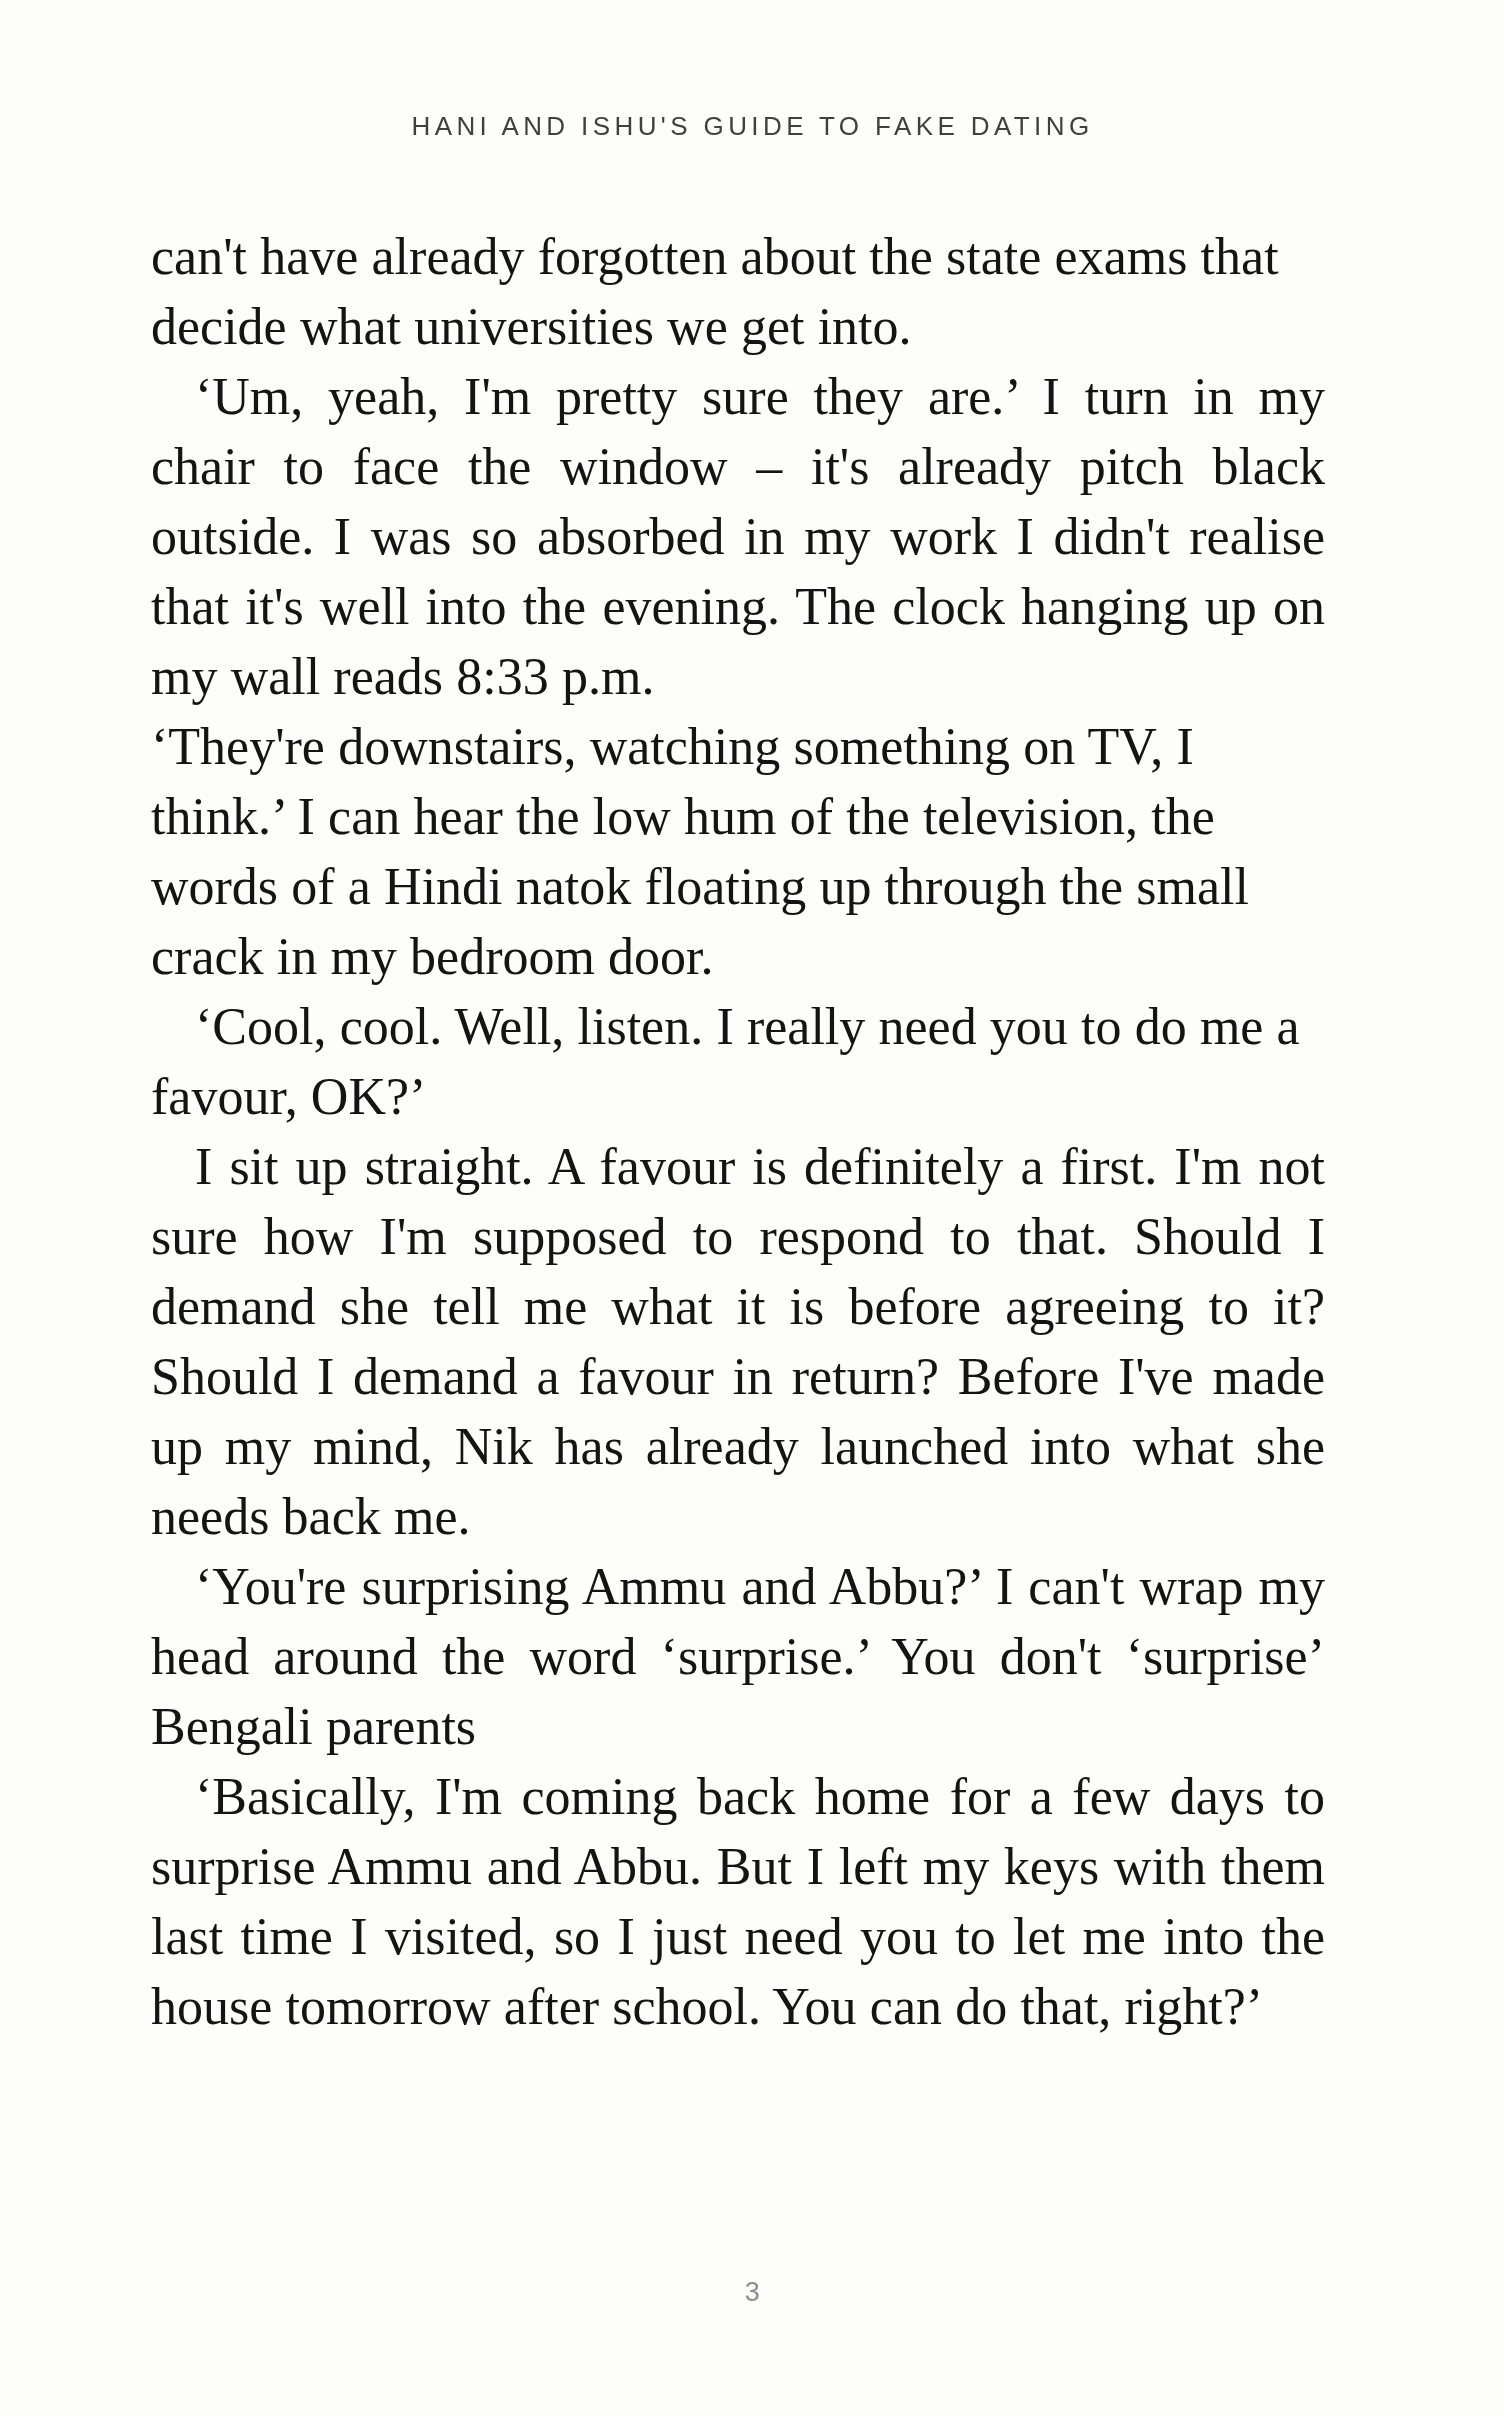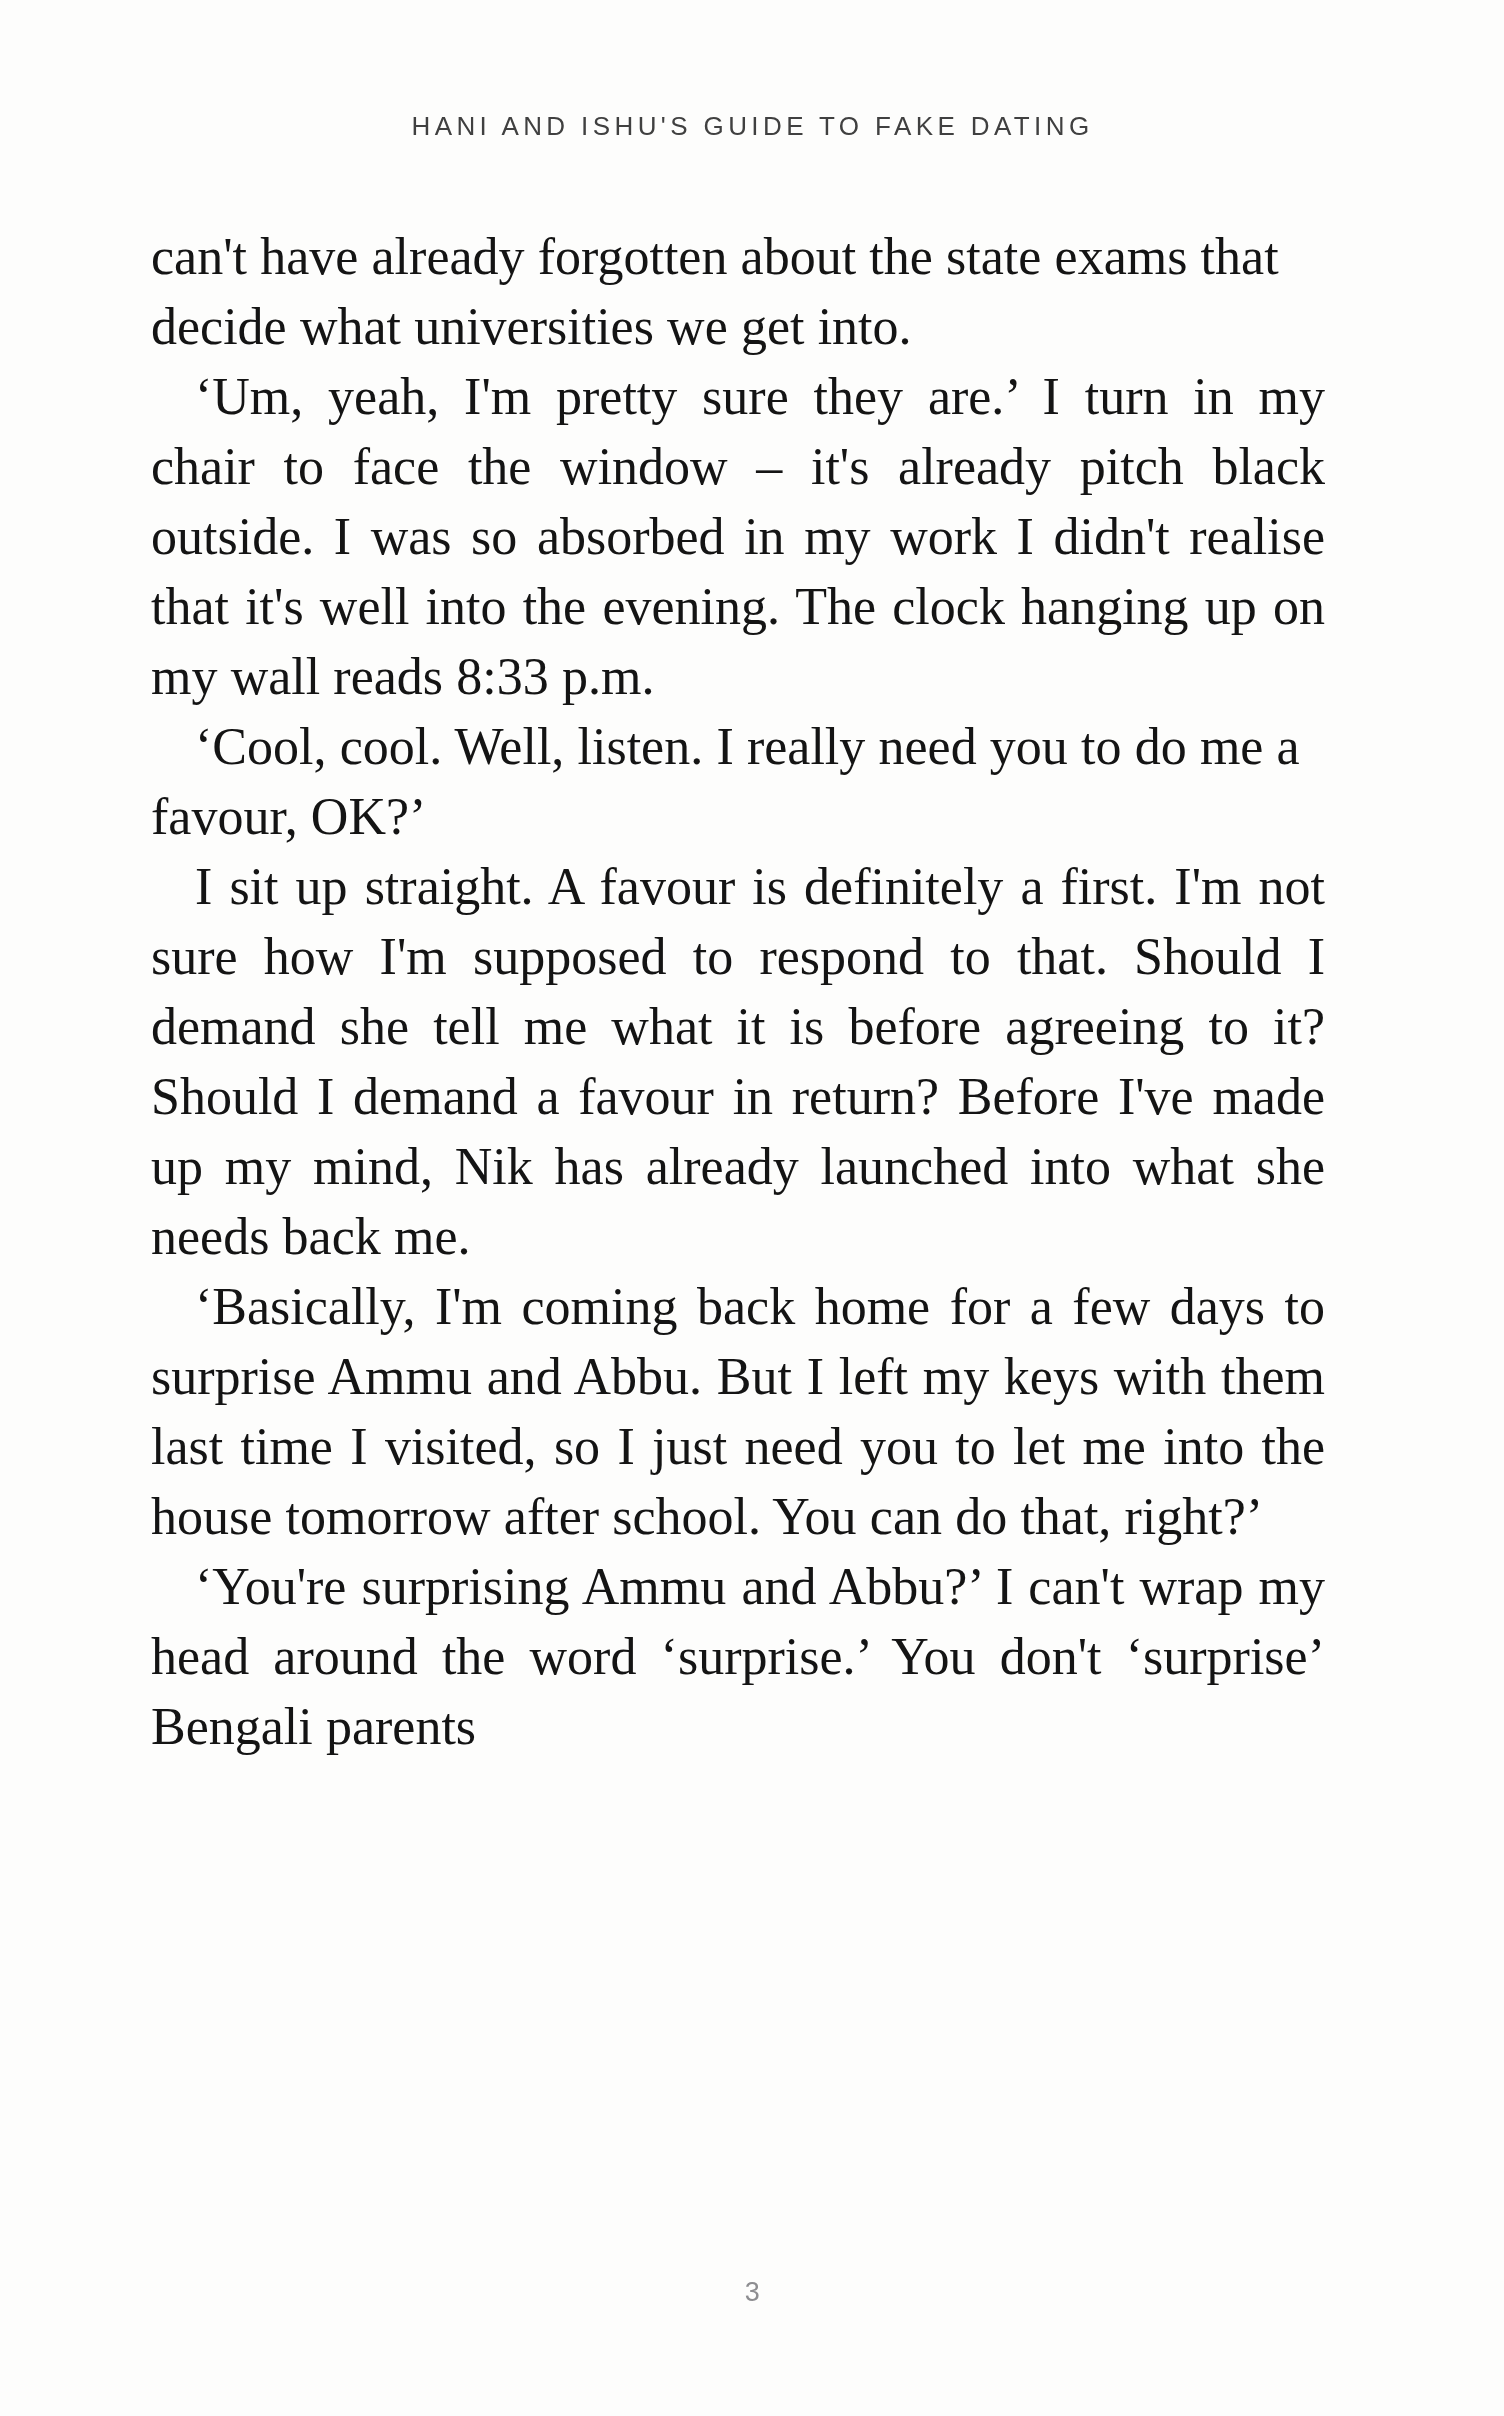--- a/index.html
+++ b/index.html
@@ -88,27 +88,28 @@
   <div class="running-header">Hani and Ishu's Guide to Fake Dating</div>
 
   <div class="textblock">
 
     <p class="continued">can't have already forgotten about the state exams that decide what universities we get into.</p>
 
 
 
     <p class="indent">‘Um, yeah, I'm pretty sure they are.’ I turn in my chair to face the window – it's already pitch black outside. I was so absorbed in my work I didn't realise that it's well into the evening. The clock hanging up on my wall reads 8:33 p.m.</p>
 
+    <p class="loose">‘They're downstairs, watching something on TV, I think.’ I can hear the low hum of the television, the words of a Hindi natok floating up through the small crack in my bedroom door.</p>
 
     <p class="indent loose">‘Cool, cool. Well, listen. I really need you to do me a favour, OK?’</p>
 
     <p class="indent">I sit up straight. A favour is definitely a first. I'm not sure how I'm supposed to respond to that. Should I demand she tell me what it is before agreeing to it? Should I demand a favour in return? Before I've made up my mind, Nik has already launched into what she needs back me.</p>
 
+    <p class="indent">‘You're surprising Ammu and Abbu?’ I can't wrap my head around the word ‘surprise.’ You don't ‘surprise’ Bengali parents</p>
+
     <p class="indent">‘Basically, I'm coming back home for a few days to surprise Ammu and Abbu. But I left my keys with them last time I visited, so I just need you to let me into the house tomorrow after school. You can do that, right?’</p>
-
-    <p class="indent">‘You're surprising Ammu and Abbu?’ I can't wrap my head around the word ‘surprise.’ You don't ‘surprise’ Bengali parents</p>
 
   </div>
 
   <div class="folio">3</div>
 
 </div>
 
 
 </body></html>

